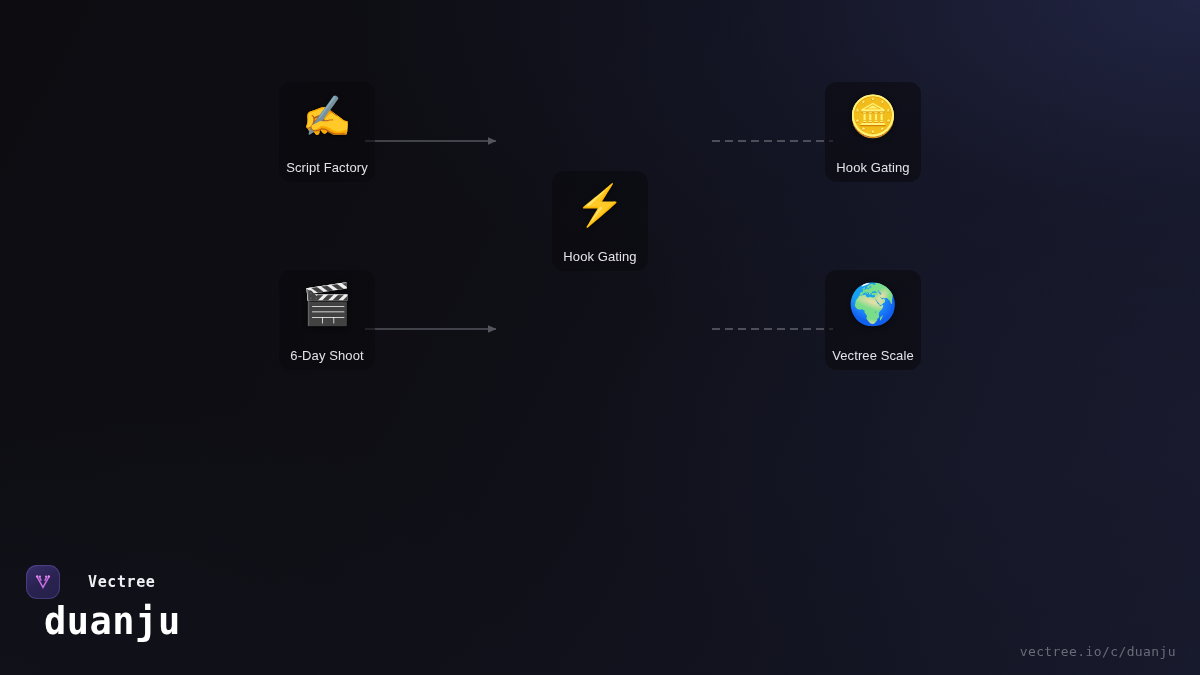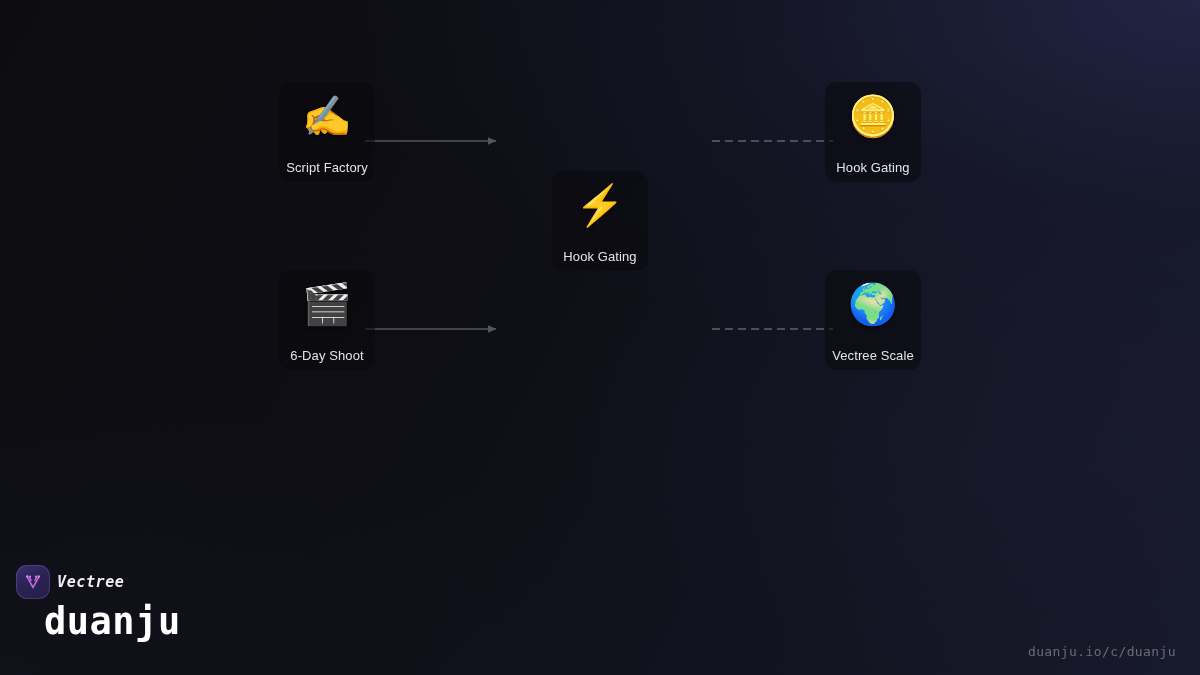--- a/index.html
+++ b/index.html
@@ -63,25 +63,24 @@
   #node-global   { left:825px; top:270px; }
 
   
   #footer {
     position:absolute;
     left:0; bottom:0;
     width:1200px; height:118px;
   }
   #brand-row {
     position:absolute;
-    left:16px; top:8px;
+    left:26px; top:8px;
     display:flex;
     align-items:center;
-    gap:7px;
-    font-style:italic;
+    gap:28px;
   }
   #brand-logo {
     width:34px; height:34px;
     border-radius:11px;
     background:linear-gradient(150deg,#3b2f6e 0%,#2a2352 48%,#241f47 100%);
     box-shadow:inset 0 0 0 1px rgba(140,110,220,0.30);
     display:flex; align-items:center; justify-content:center;
   }
   #brand-name {
     font-family:"DejaVu Sans Mono", monospace;
@@ -172,16 +171,16 @@
             <circle cx="14.0" cy="5.4" r="1.0"></circle>
             <circle cx="16.8" cy="5.6" r="1.25"></circle>
           </g>
         </svg>
       </div>
       <span id="brand-name">Vectree</span>
     </div>
 
     <div id="project-title">duanju</div>
 
-    <div id="footer-url">duanju.io/c/duanju</div>
+    <div id="footer-url">vectree.io/c/duanju</div>
   </div>
 
 </div>
 
 </body></html>

